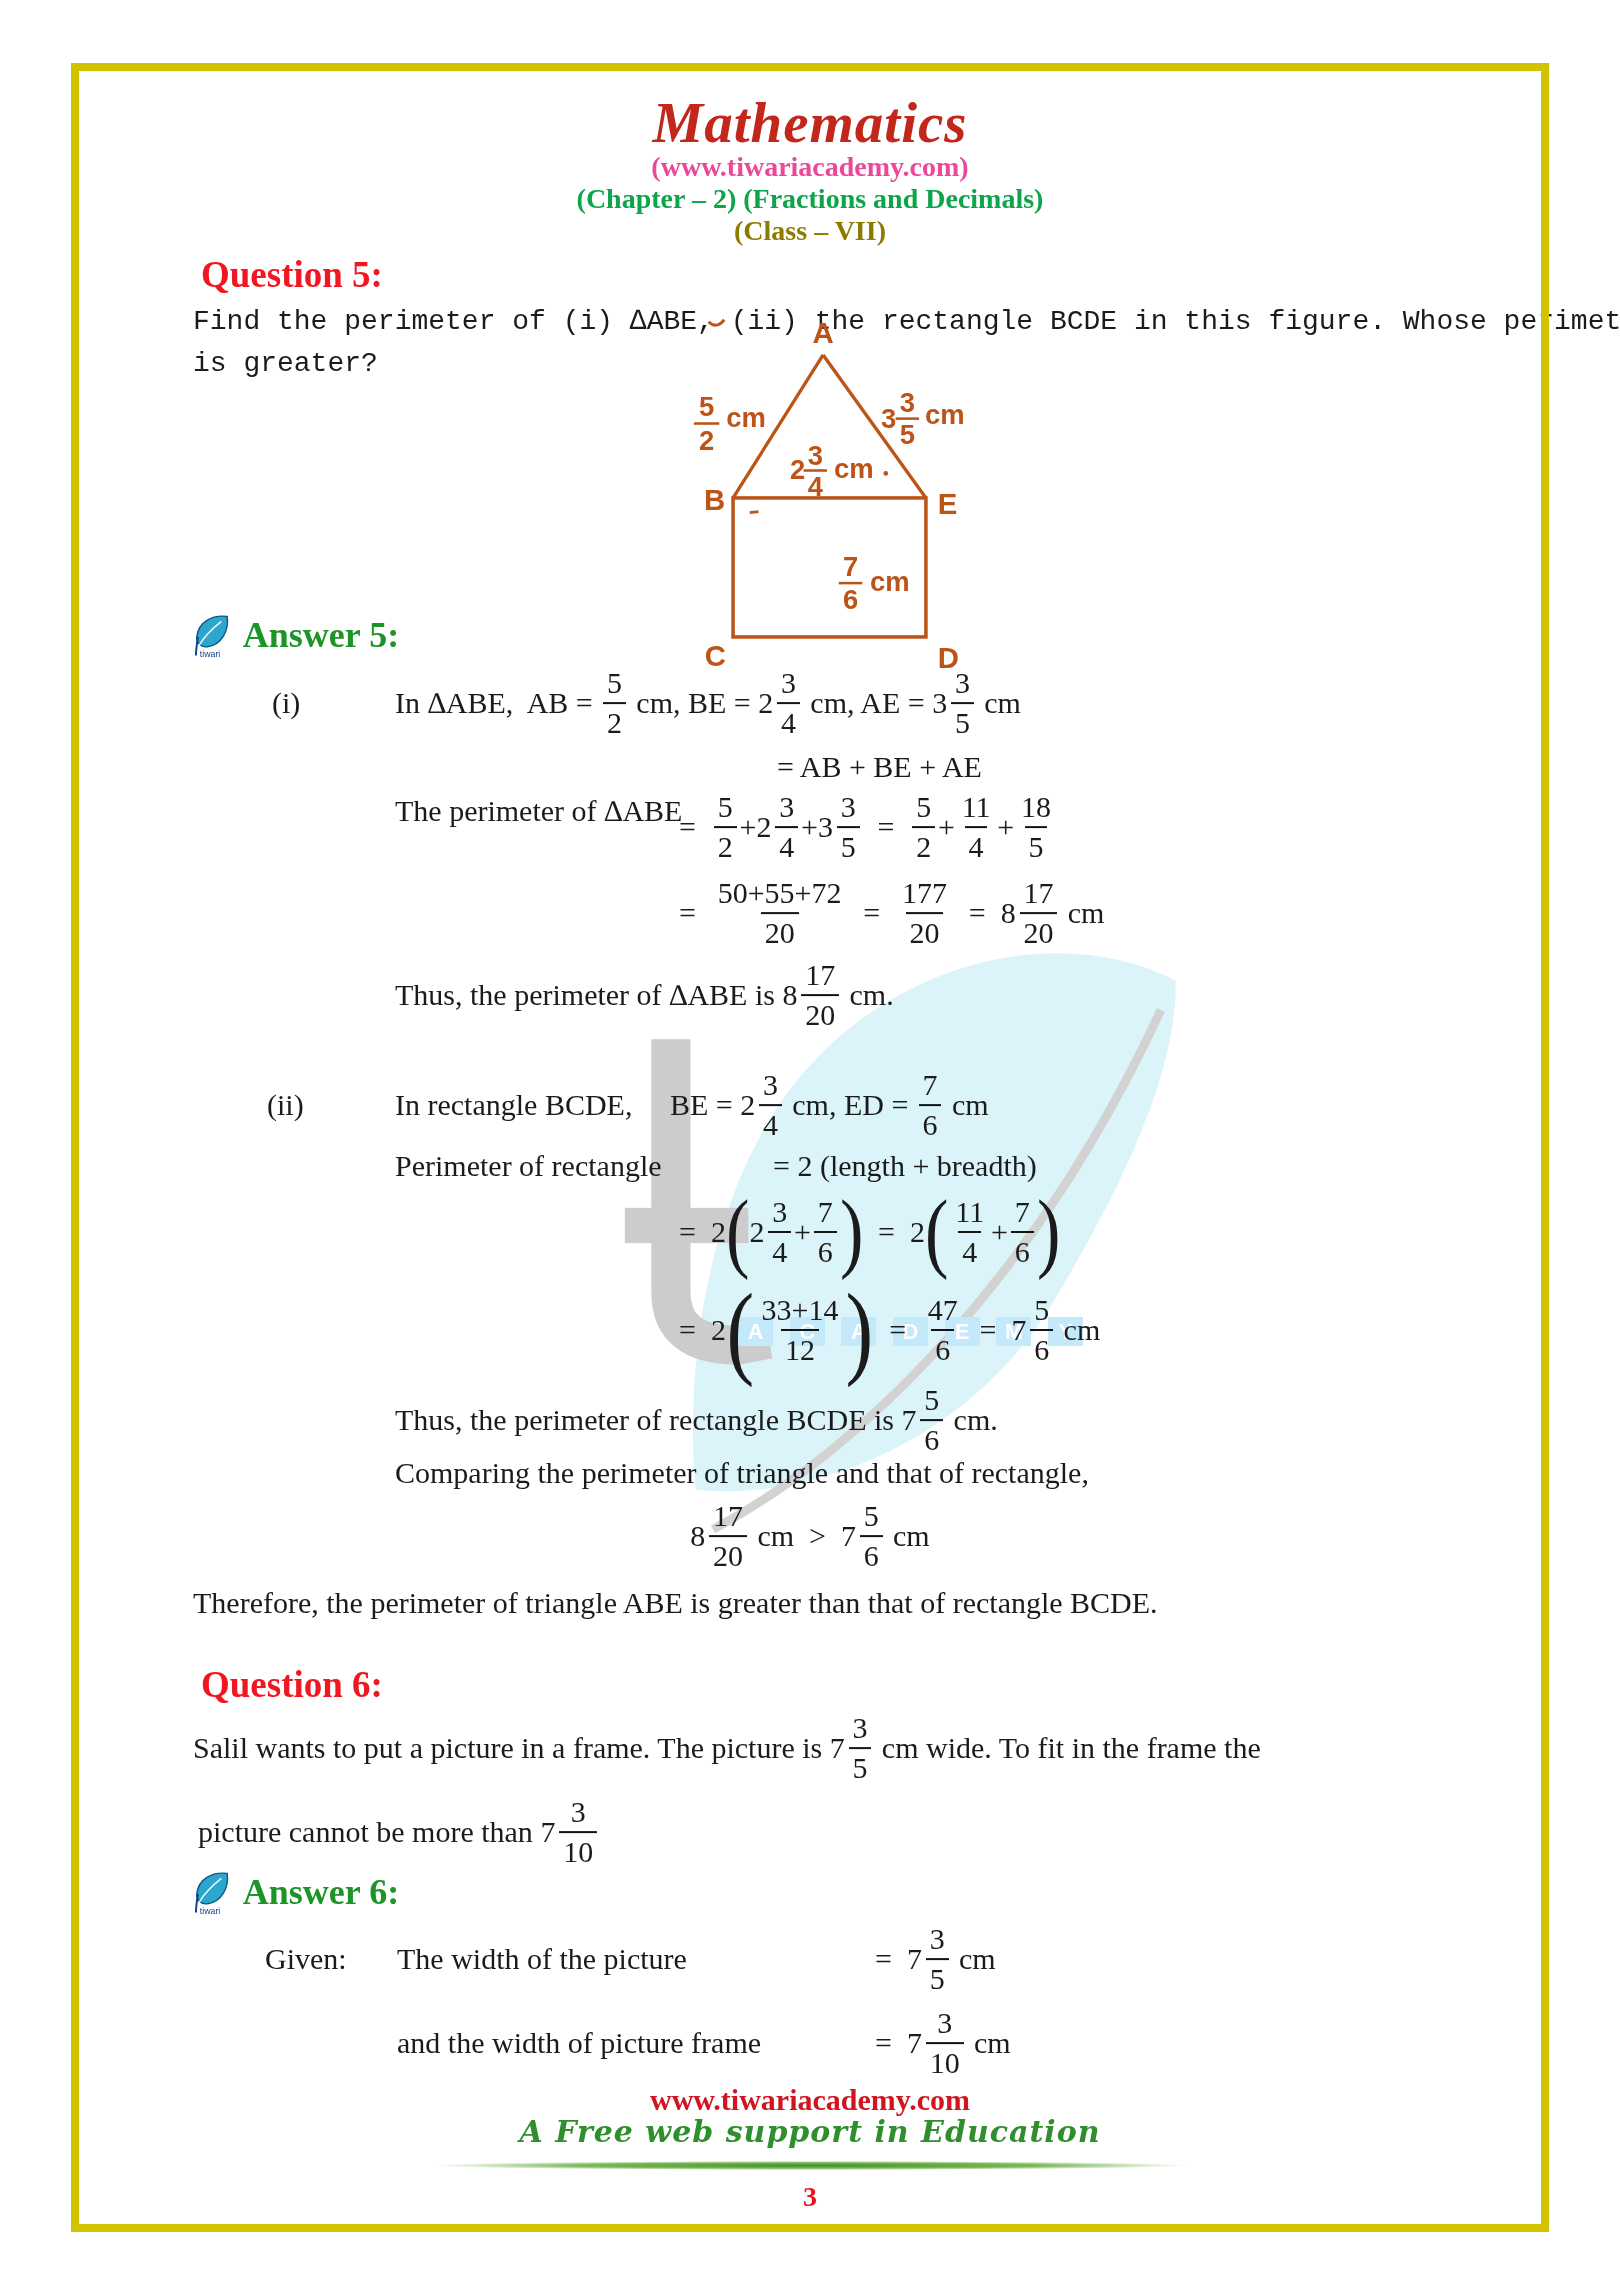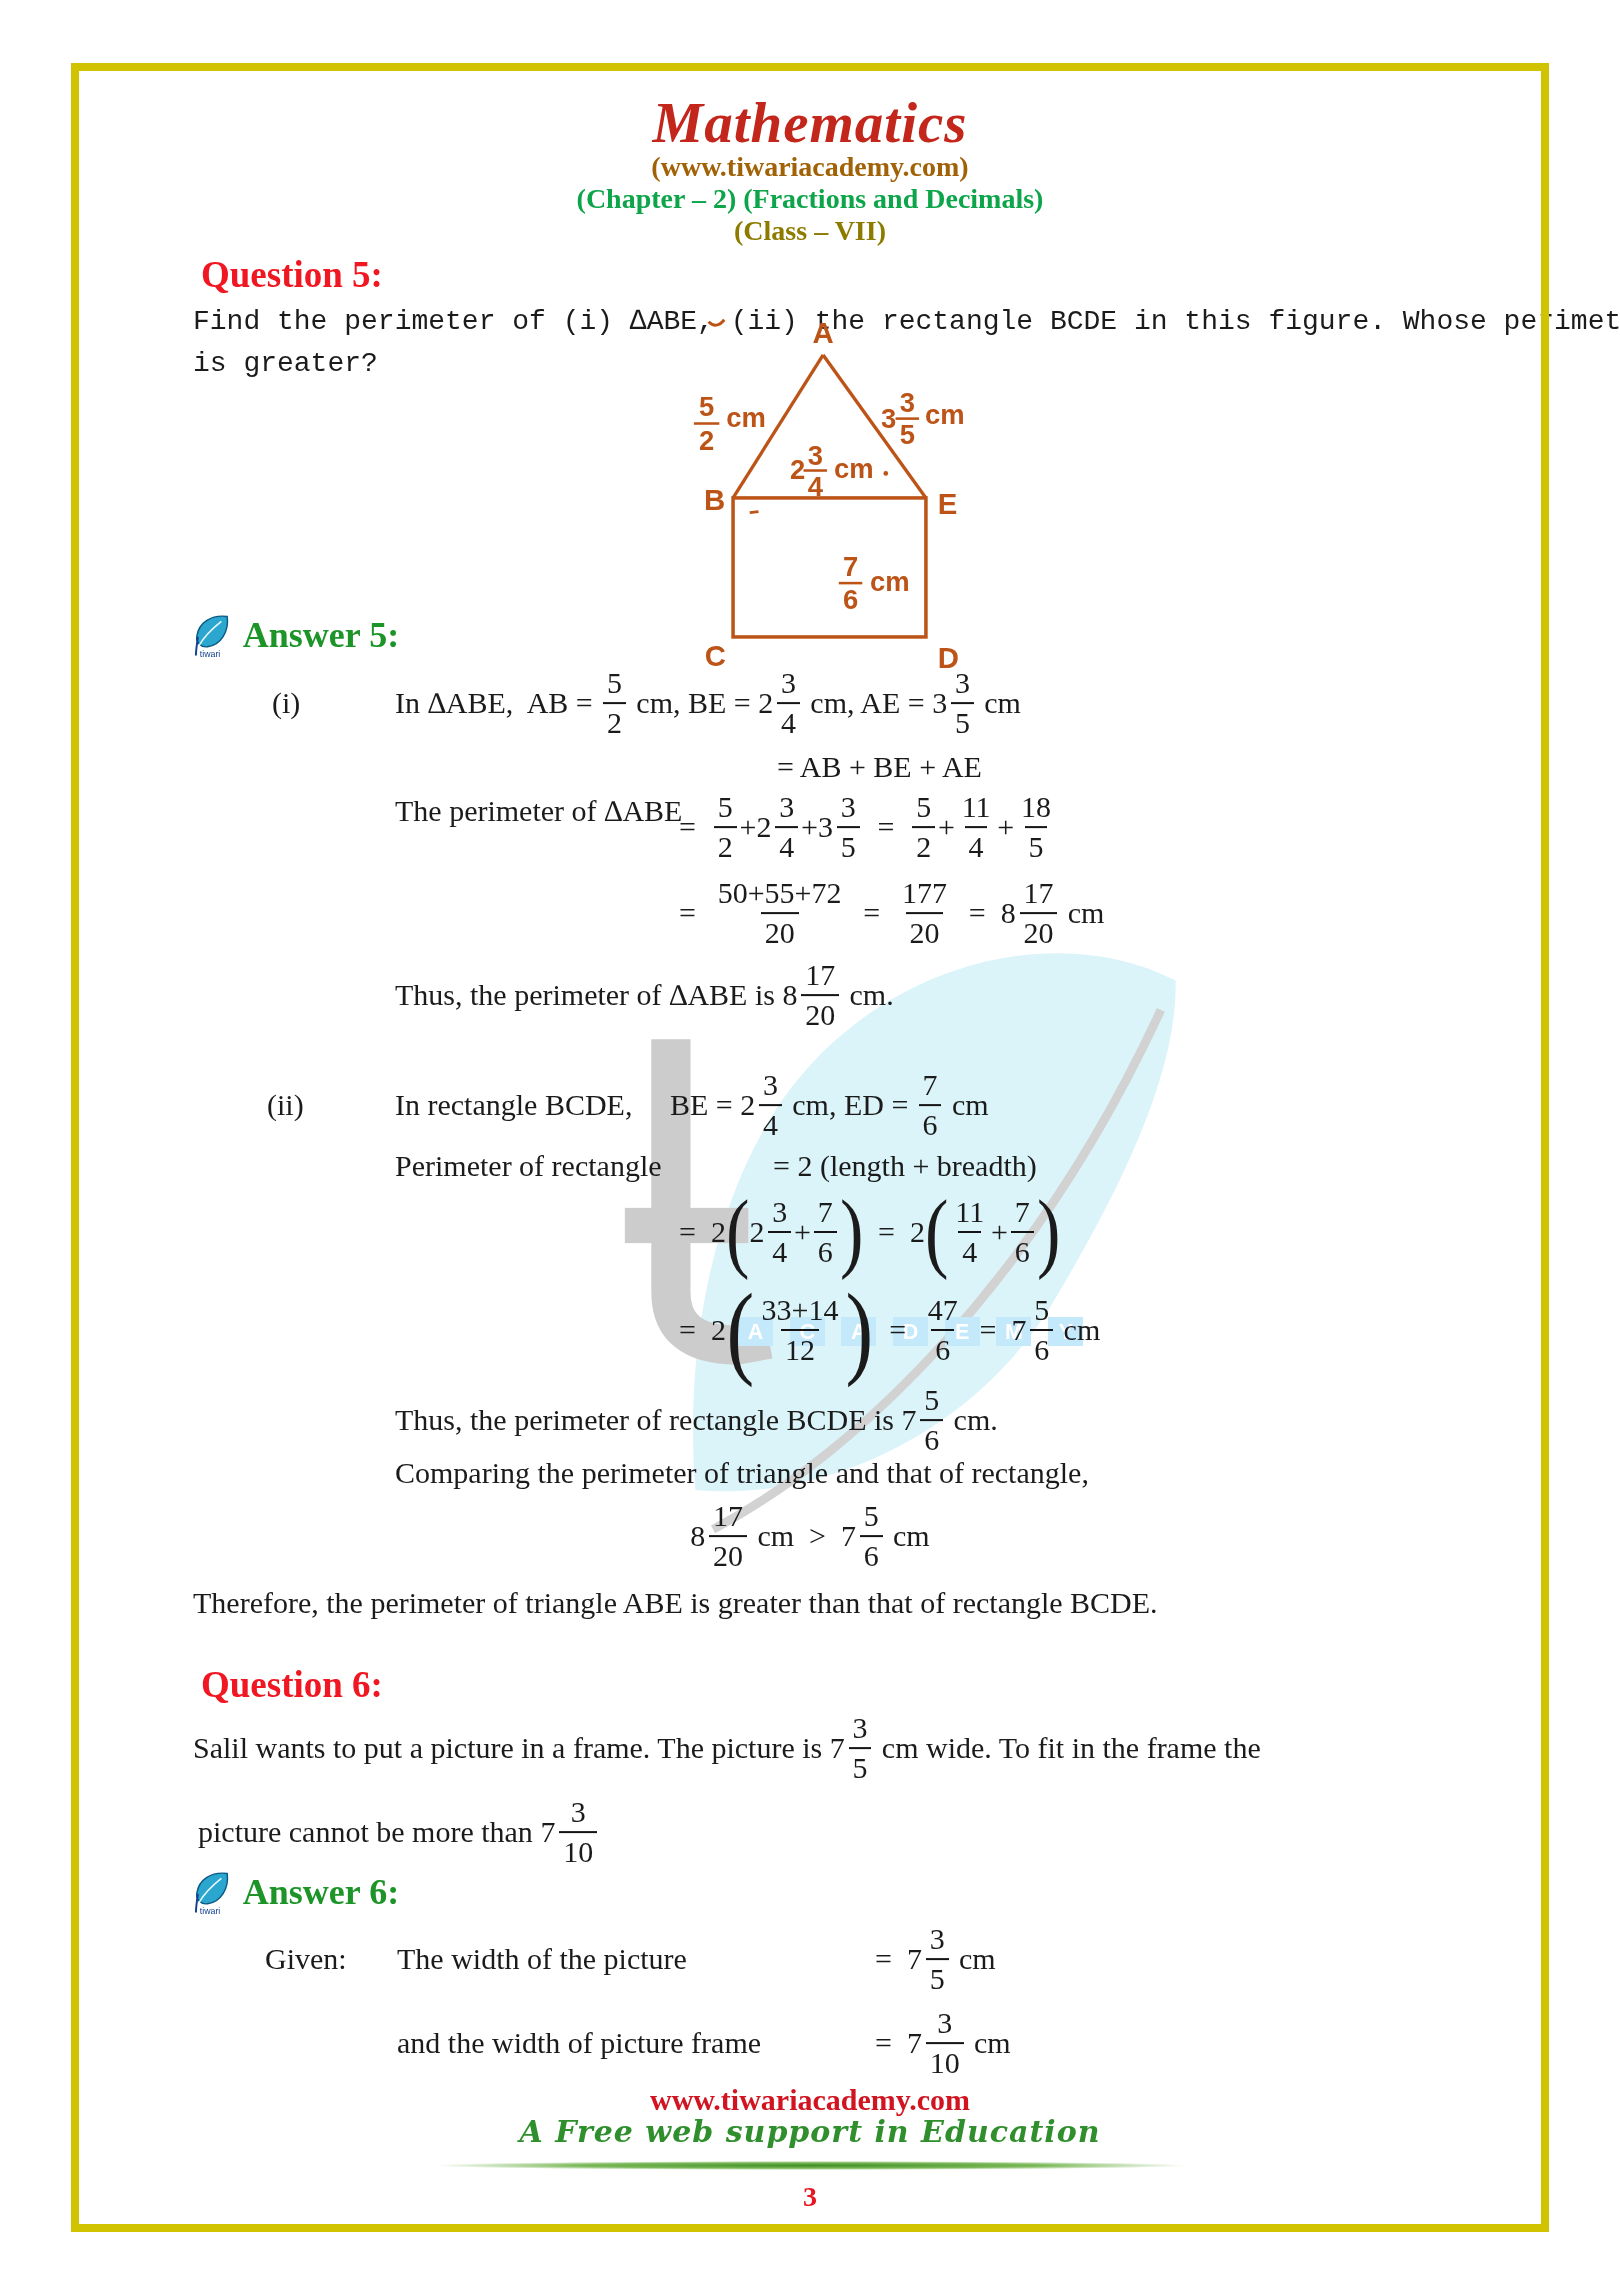--- a/index.html
+++ b/index.html
@@ -5,21 +5,21 @@
   html,body{margin:0;padding:0;background:#ffffff;}
   .page{position:relative;width:1620px;height:2293px;background:#ffffff;
         font-family:"Liberation Serif",serif;color:#1b1b1b;overflow:hidden;}
   .frame{position:absolute;left:71px;top:63px;width:1478px;height:2169px;
          box-sizing:border-box;border:8.8px solid #d2c300;z-index:3;pointer-events:none;}
   .cline{position:absolute;left:0;width:100%;text-align:center;transform:translateY(-50%);z-index:2;}
   .vrow{position:absolute;display:flex;align-items:center;transform:translateY(-50%);
         white-space:pre;z-index:2;font-size:30px;}
   .tk{white-space:pre;}
   .title{font-size:57px;font-weight:bold;font-style:italic;color:#c3261a;letter-spacing:1px;}
-  .hsite{font-size:28px;font-weight:bold;color:#a16207;}
+  .hsite{font-size:28px;font-weight:bold;color:#ec4899;}
   .hchap{font-size:28px;font-weight:bold;color:#0da54a;}
   .hclass{font-size:28px;font-weight:bold;color:#8d7b00;}
   .qhead{font-size:37px;font-weight:bold;color:#f01722;}
   .ahead{font-size:36px;font-weight:bold;color:#1d9427;}
   .body31{font-size:28px;font-family:Liberation Mono, monospace;}
   .frac{display:inline-flex;flex-direction:column;align-items:center;line-height:1;margin:0 2.9px;}
   .fn{padding:0 3.9px 3.9px;}
   .fd{border-top:2.5px solid #141414;padding:3.9px 3.9px 0;}
   .mix{display:inline-flex;align-items:center;}
   .wh{margin-right:1px;}

